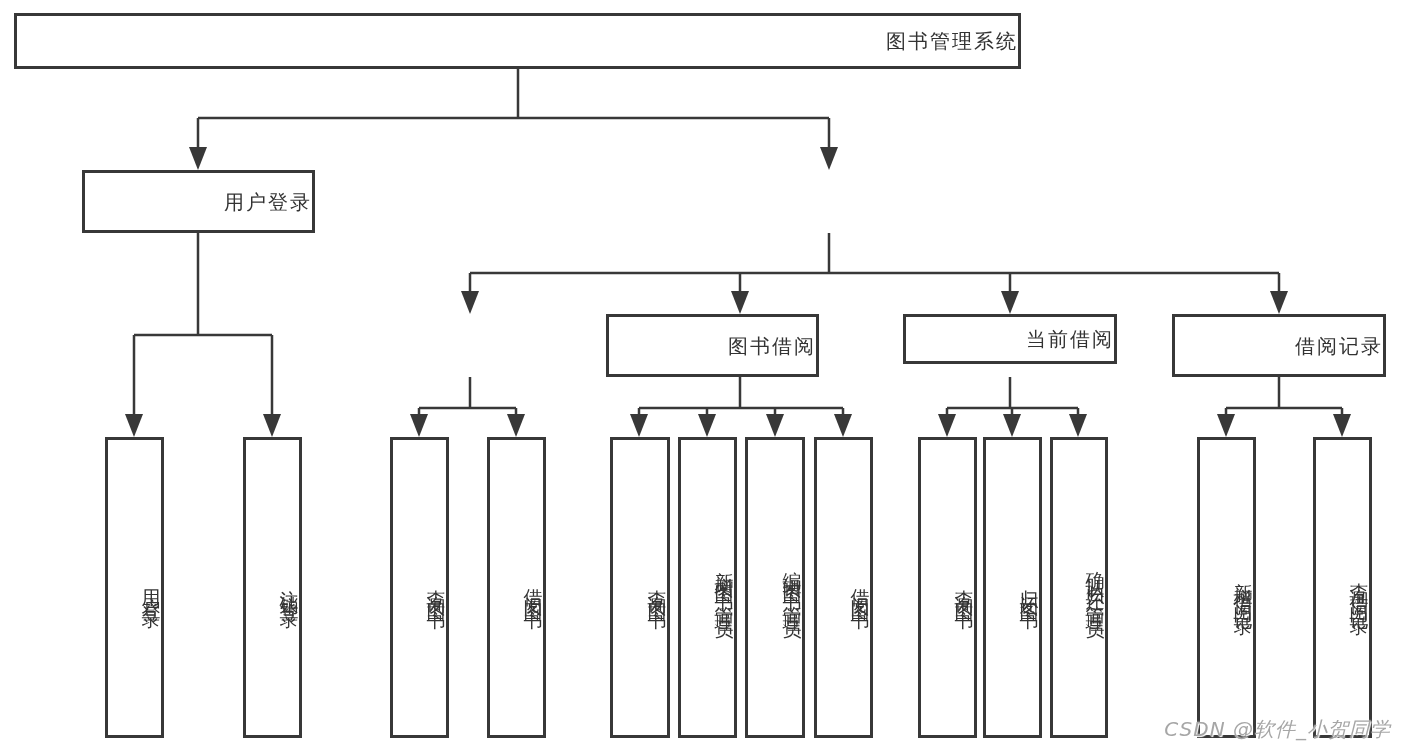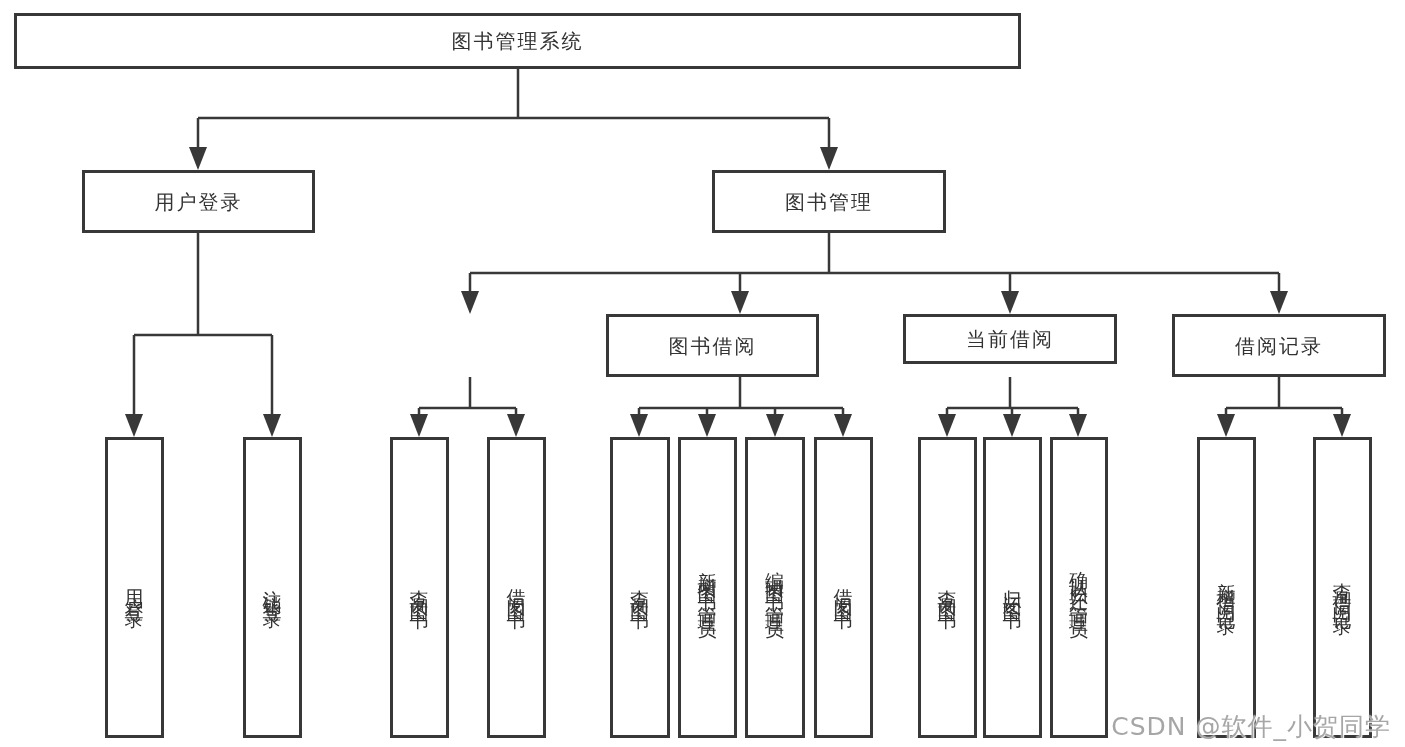--- a/index.html
+++ b/index.html
@@ -11,46 +11,47 @@
     overflow:hidden;
   }
   .connectors{position:absolute;left:0;top:0;}
   .box{
     position:absolute;
     box-sizing:border-box;
     background:#ffffff;
     border:3px solid #383838;
     display:flex;
     align-items:center;
-    justify-content:center;
+    justify-content:flex-end;
     color:#333333;
   }
   .hlabel{
     font-size:20px;
     letter-spacing:2px;
     white-space:nowrap;
     line-height:1;
   }
   .leaf .vlabel{
     writing-mode:vertical-rl;
     text-orientation:mixed;
     font-size:19px;
     letter-spacing:7px;
     line-height:1;
     white-space:nowrap;
   }
   .watermark{
     position:absolute;
     right:14px;
     bottom:4px;
-    font-size:25px;
+    font-size:20px;
     color:#a6a6a6;
     letter-spacing:1px;
     text-shadow:0 0 2px #ffffff,1px 1px 1px #ffffff;
     white-space:nowrap;
+    font-style:italic;
   }
 </style>
 </head>
 <body>
 
 <div class="canvas">
 
   <svg class="connectors" width="1405" height="747" viewBox="0 0 1405 747" fill="none" stroke="#383838" stroke-width="2.5">
 
     <path d="M518 69 V118 M198 118 H829 M198 118 V148 M829 118 V148"></path>
@@ -101,23 +102,20 @@
     </g>
   </svg>
 
   <div class="box" style="left:14px;top:13px;width:1007px;height:56px">
     <span class="hlabel">图书管理系统</span>
   </div>
 
   <div class="box" style="left:82px;top:170px;width:233px;height:63px">
     <span class="hlabel">用户登录</span>
   </div>
-  <div class="box" style="left:712px;top:170px;width:234px;height:63px">
-    <span class="hlabel">图书管理</span>
-  </div>
 
   <div class="box" style="left:606px;top:314px;width:213px;height:63px">
     <span class="hlabel">图书借阅</span>
   </div>
   <div class="box" style="left:903px;top:314px;width:214px;height:50px">
     <span class="hlabel">当前借阅</span>
   </div>
   <div class="box" style="left:1172px;top:314px;width:214px;height:63px">
     <span class="hlabel">借阅记录</span>
   </div>

